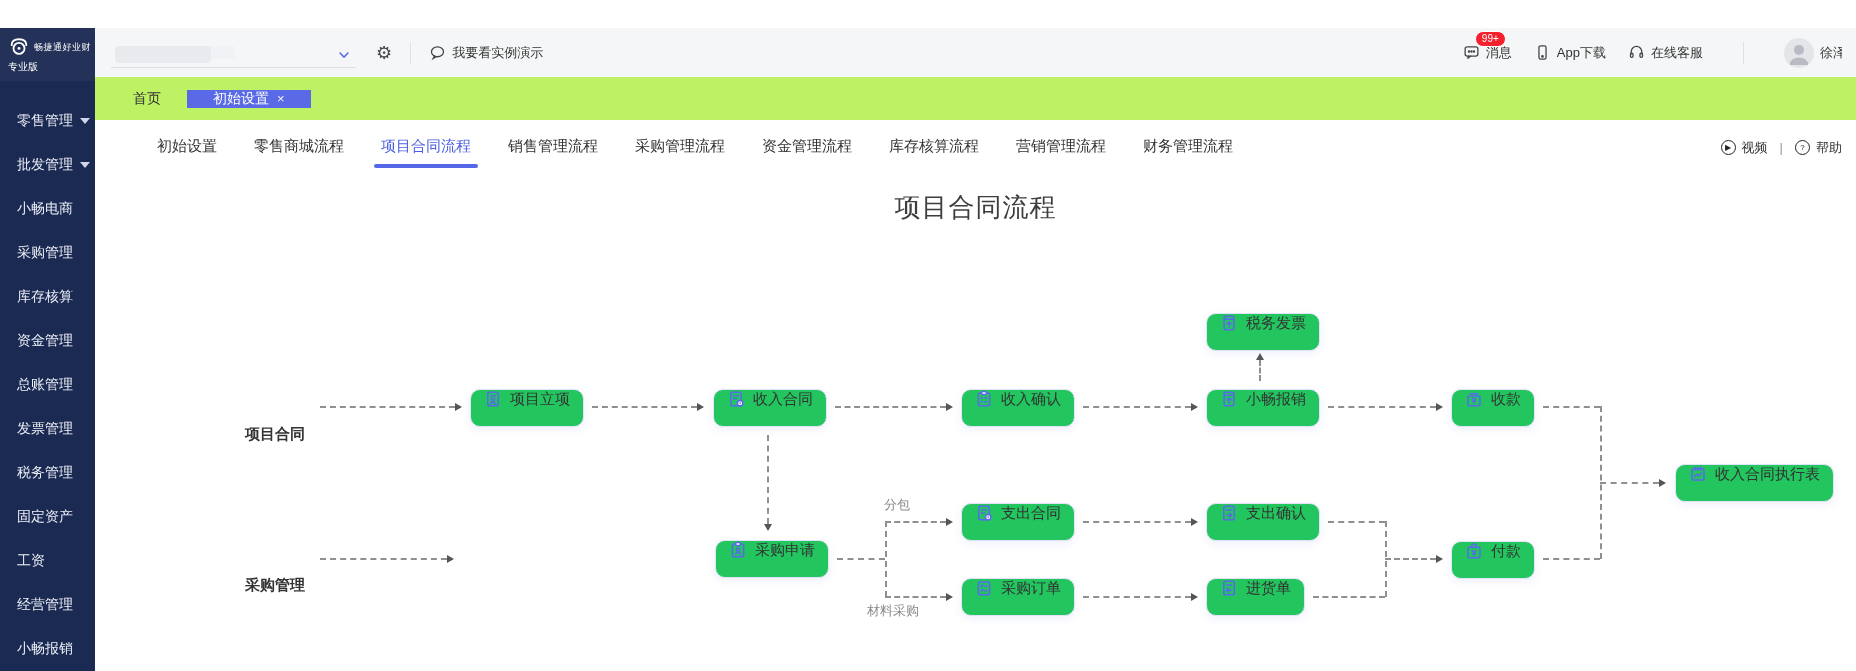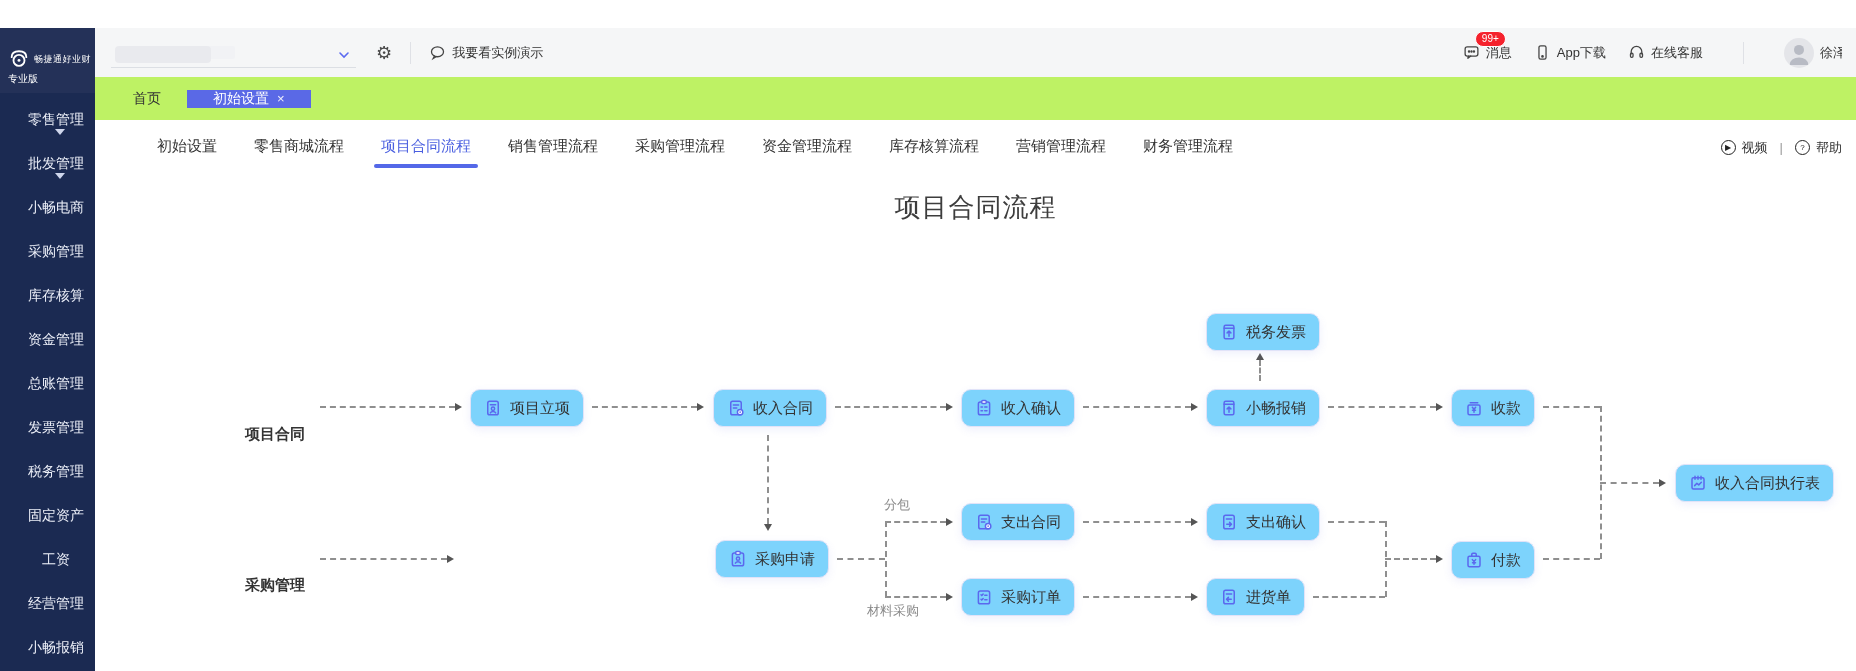--- a/index.html
+++ b/index.html
@@ -3,27 +3,27 @@
 <meta charset="utf-8">
 <style>
   * { margin:0; padding:0; box-sizing:border-box; }
   html,body { width:1856px; height:671px; overflow:hidden;
     font-family:"Liberation Sans","DejaVu Sans",sans-serif; background:#fff; }
   .topstrip { height:28px; background:#fff; }
   .app { display:flex; height:643px; }
 
   
   .sidebar { width:95px; background:#1b2a52; flex-shrink:0; display:flex; flex-direction:column; }
-  .logoblock { background:#243158; padding:20px 8px 7px 8px; }
+  .logoblock { background:#243158; padding:8px 8px 7px 8px; }
   .logo-top { display:flex; align-items:center; gap:4px; }
   .brand-name { color:#fff; font-size:9px; white-space:nowrap; letter-spacing:.5px; }
   .brand-edition { color:#fff; font-size:10px; margin-top:2px; }
   .menu { padding-top:18px; }
   .menu-item { height:44px; display:flex; align-items:center; padding-left:17px;
-    color:#eceff8; font-size:14px; cursor:pointer; white-space:nowrap;flex-direction:column; }
+    color:#eceff8; font-size:14px; cursor:pointer; white-space:nowrap; }
   .caret { width:0; height:0; border-left:5px solid transparent; border-right:5px solid transparent;
     border-top:6px solid #cfd6ec; margin-left:7px; }
 
   
   .maincol { flex:1; display:flex; flex-direction:column; min-width:0; }
 
   .topbar { height:49px; background:#f5f6f7; display:flex; align-items:center; padding:0 14px 0 16px; }
   .org-select { width:245px; height:30px; border-bottom:1px solid #dcdfe4; display:flex;
     align-items:flex-end; justify-content:space-between; padding:0 4px 4px 4px; cursor:pointer; }
   .blur-blob { width:96px; height:17px; border-radius:4px; background:#e9eaee;
@@ -53,22 +53,22 @@
     border-radius:2px; background:#5468e8; }
   .ft-right { margin-left:auto; display:flex; align-items:center; gap:8px; font-size:13px;
     color:#222; padding-bottom:10px; white-space:nowrap; }
   .circ-icon { width:15px; height:15px; border:1.4px solid #222; border-radius:50%;
     display:inline-flex; align-items:center; justify-content:center; font-size:8px; color:#222; }
   .ft-sep { color:#999; margin:0 4px; }
 
   
   .canvas { position:relative; width:1761px; height:481px; }
   .flow-title { text-align:center; padding-top:22px; font-size:26px; color:#3d3d3d; font-weight:500; letter-spacing:1px; }
-  .node { position:absolute; height:38px; background:#7dd3fc; border:1.5px solid #e1e3f8; border-radius:10px;
-    display:inline-flex; align-items:center; gap:8px; padding:0 13px;
+  .node { position:absolute; height:38px; background:#22c55e; border:1.5px solid #e1e3f8; border-radius:10px;
+    display:inline-flex; align-items:flex-start; gap:8px; padding:0 13px;
     box-shadow:0 3px 8px rgba(99,112,230,.10); cursor:pointer; white-space:nowrap; }
   .nlabel { font-size:15px; color:#333; }
   .rowlabel { position:absolute; font-size:15px; font-weight:bold; color:#333; white-space:nowrap;margin-top:28px; }
   .branchlabel { position:absolute; font-size:13px; color:#8a8a8a; white-space:nowrap; }
   .hline { position:absolute; border-top:2px dashed #8f8f8f; height:0; }
   .vline { position:absolute; border-left:2px dashed #8f8f8f; width:0; }
   .ar { position:absolute; width:0; height:0; border-top:4px solid transparent;
     border-bottom:4px solid transparent; border-left:7px solid #555; }
   .au { position:absolute; width:0; height:0; border-left:4px solid transparent;
     border-right:4px solid transparent; border-bottom:7px solid #555; }

